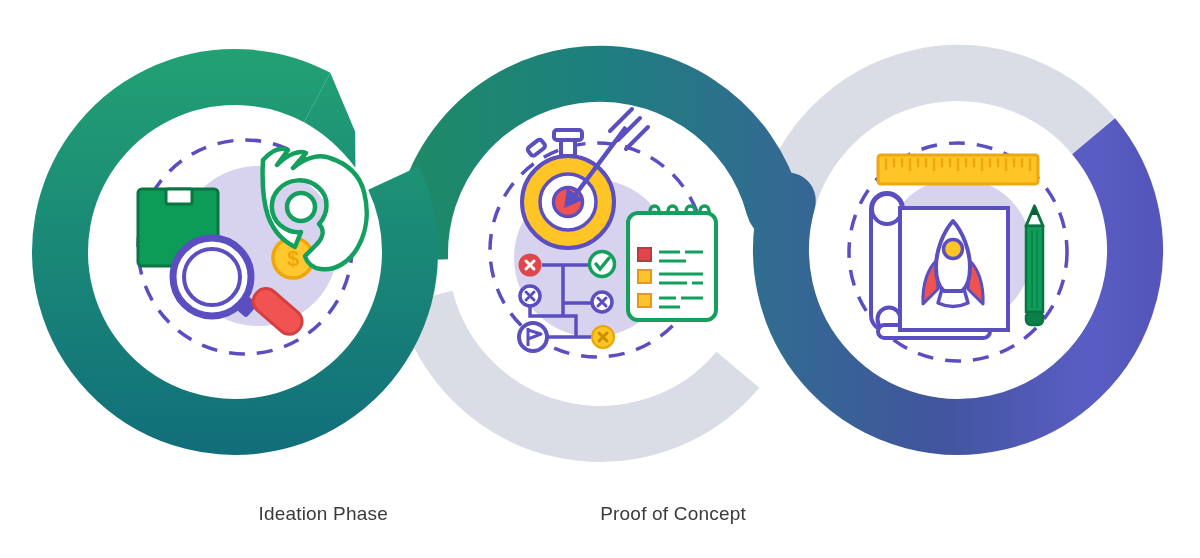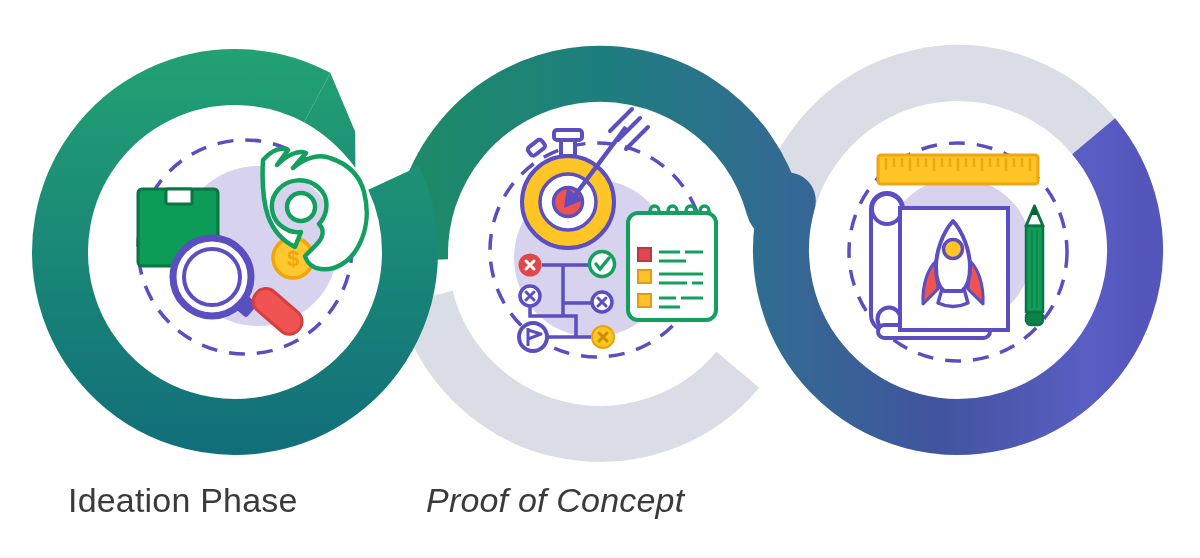--- a/index.html
+++ b/index.html
@@ -1,22 +1,22 @@
 <!DOCTYPE html>
 <html><head>
 <meta charset="utf-8">
 <style>
   html,body{margin:0;padding:0;background:#ffffff;}
   .stage{position:relative;width:1200px;height:558px;background:#ffffff;overflow:hidden;
          font-family:"Liberation Sans", sans-serif;}
   .stage svg{position:absolute;left:0;top:0;}
-  .phase-label{position:absolute;top:484px;width:320px;text-align:left;
-               font-size:34px;line-height:32px;color:#3a3a3a;letter-spacing:.2px;}
+  .phase-label{position:absolute;top:498px;width:320px;text-align:right;
+               font-size:19px;line-height:32px;color:#3a3a3a;letter-spacing:.2px;}
   .phase-label.l1{left:68px;}
-  .phase-label.l2{left:426px;font-style:italic;}
+  .phase-label.l2{left:426px;}
   .phase-label.l3{left:781px;}
 </style>
 </head>
 <body>
 
 <div class="stage">
 
 <svg width="1200" height="558" viewBox="0 0 1200 558">
   <defs>
     <linearGradient id="g1" gradientUnits="userSpaceOnUse" x1="235" y1="49" x2="235" y2="455">

